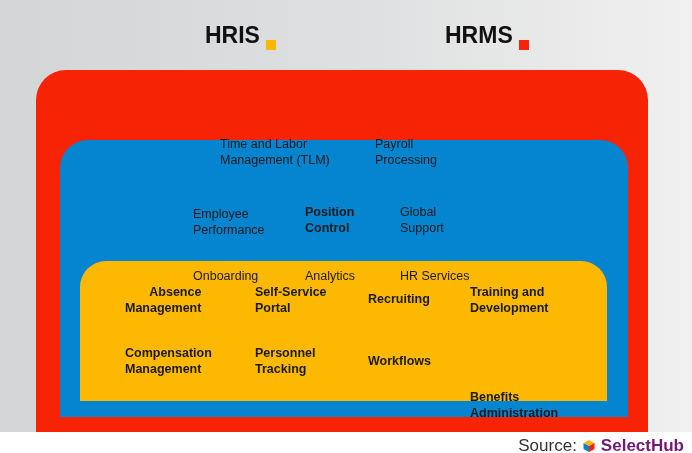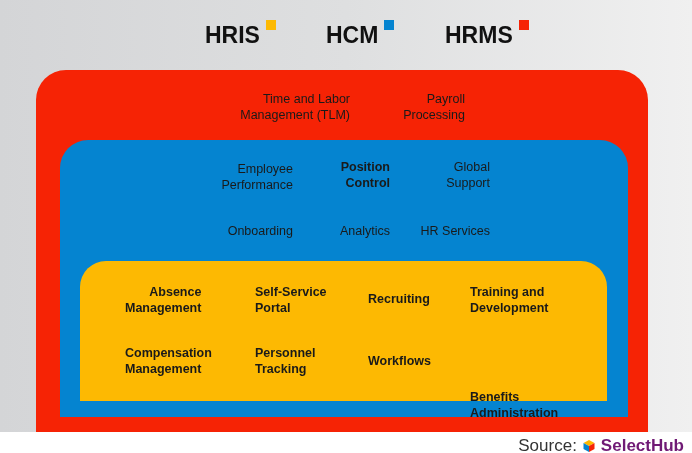--- a/index.html
+++ b/index.html
@@ -1,43 +1,39 @@
 <!DOCTYPE html>
 <html><head>
 <meta charset="utf-8">
 <style>
   html, body { margin:0; padding:0; }
   body { width:692px; height:453px; position:relative; overflow:hidden; background:#ffffff; font-family:"Liberation Sans", sans-serif; }
   .bg { position:absolute; left:0; top:0; width:692px; height:432px; background:linear-gradient(90deg,#d4d5d7 0%,#dedfe0 50%,#f0f0f0 100%); }
   .legend { position:absolute; top:20px; left:0; width:692px; height:30px; }
-  .leg-item { position:absolute; top:0; font-weight:bold; font-size:23px; color:#111; line-height:30px; display:flex; align-items:flex-start; }
+  .leg-item { position:absolute; top:0; font-weight:bold; font-size:23px; color:#111; line-height:30px; display:flex; align-items:flex-end; }
   .leg-sq { display:inline-block; width:10px; height:10px; margin-left:6px; }
   .box { position:absolute; }
   .red { left:36px; top:70px; width:612px; height:362px; background:#f62305; border-radius:30px 30px 0 0; }
   .blue { left:60px; top:140px; width:568px; height:277px; background:#0584d0; border-radius:28px 28px 0 0; }
   .yellow { left:80px; top:261px; width:527px; height:140px; background:#fdb902; border-radius:26px 26px 0 0; }
-  .lbl { position:absolute; font-size:12.5px; line-height:16px; color:#1a1a1a; text-align:right; white-space:pre-line; }
+  .lbl { position:absolute; font-size:12.5px; line-height:16px; color:#1a1a1a; text-align:left; white-space:pre-line;margin-top:45px; }
   .ylbl { position:absolute; font-size:12.5px; line-height:16px; color:#1a1a1a; font-weight:bold; text-align:left; white-space:pre-line; }
   .source { position:absolute; right:8px; top:436px; font-size:17px; color:#333; display:flex; align-items:center; }
   .brand { font-weight:bold; color:#701a75; margin-left:2px; }
   .logo { width:14px; height:14px; margin:0 3px 0 5px; }
 </style>
 </head>
 <body>
 
 <div class="bg"></div>
 
 <div class="legend">
   <div class="leg-item" style="left:205px;">
     <span>HRIS</span>
     <span class="leg-sq" style="background:#fdb902;"></span>
-  </div>
-  <div class="leg-item" style="left:326px;">
-    <span>HCM</span>
-    <span class="leg-sq" style="background:#0584d0;"></span>
   </div>
   <div class="leg-item" style="left:445px;">
     <span>HRMS</span>
     <span class="leg-sq" style="background:#f62305;"></span>
   </div>
 </div>
 
 <div class="box red"></div>
 <div class="box blue"></div>
 <div class="box yellow"></div>

